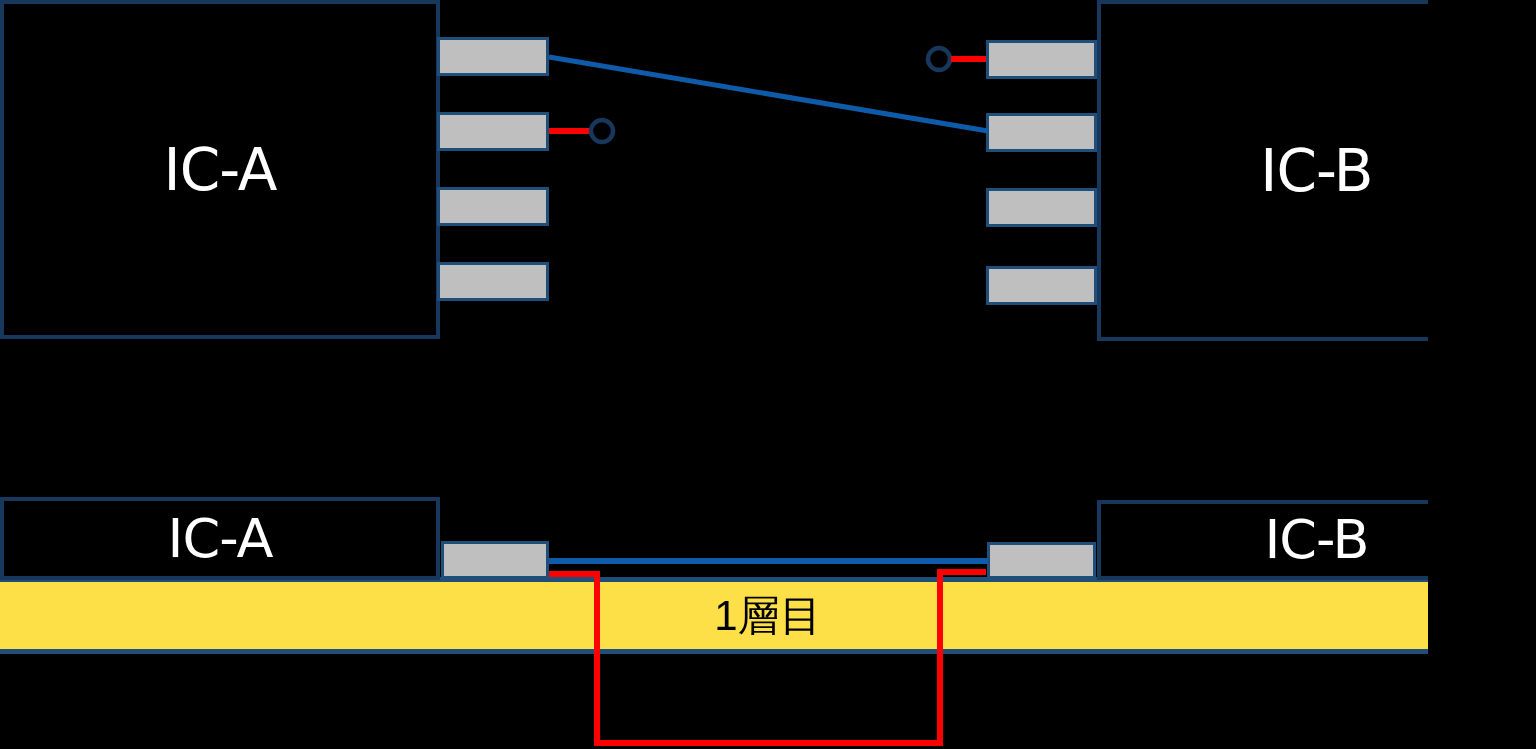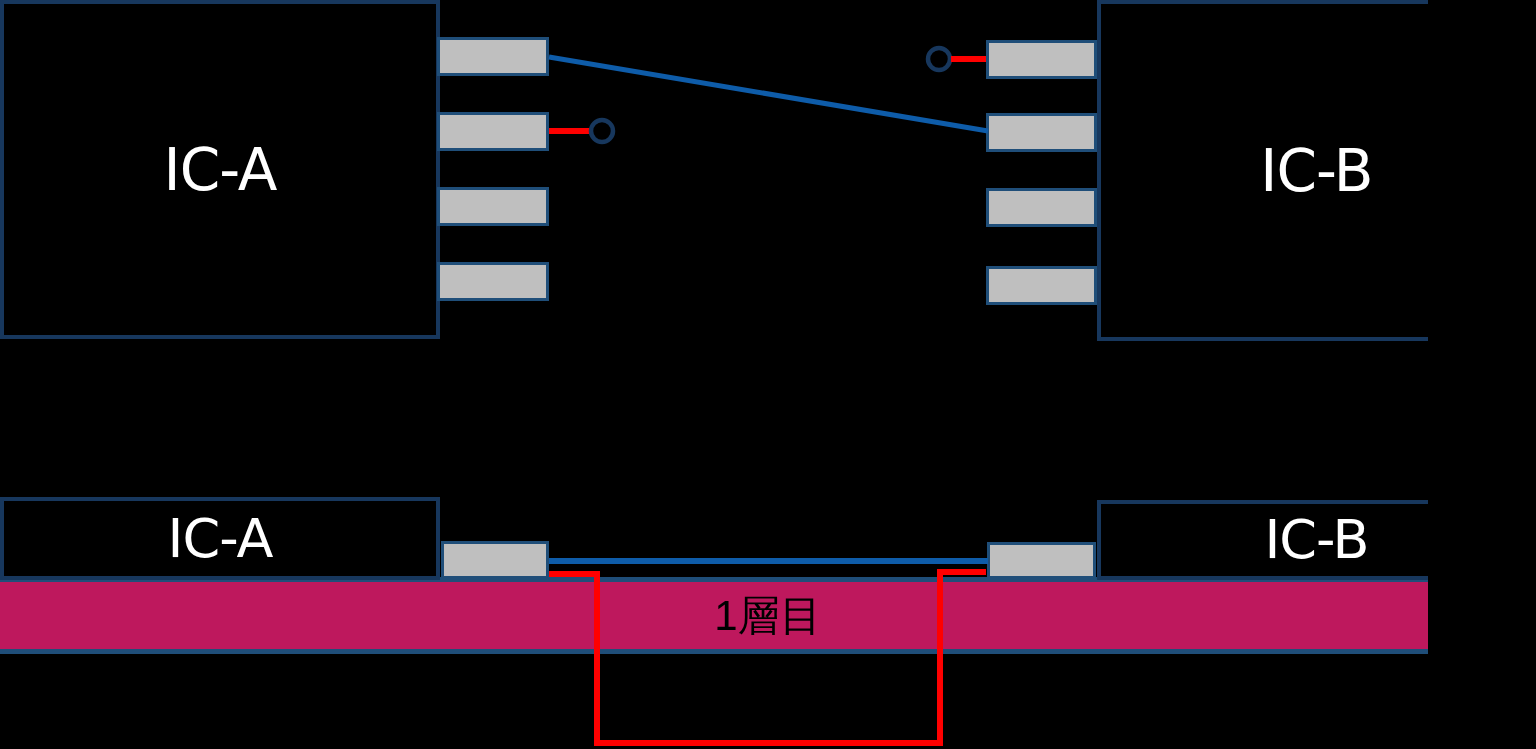--- a/index.html
+++ b/index.html
@@ -48,21 +48,21 @@
   #ic-b-pin-1{top:40px;}
   #ic-b-pin-2{top:113px;}
   #ic-b-pin-3{top:188px;}
   #ic-b-pin-4{top:266px;}
   #ic-a-pad{left:441px;top:541px;width:108px;height:38px;z-index:5;}
   #ic-b-pad{left:987px;top:542px;width:109px;height:37px;z-index:5;}
   
   .layer-band{
     position:absolute;
     left:0;width:1536px;
-    background:#be185d;
+    background:#fde047;
     box-sizing:border-box;
     z-index:1;
     display:flex;align-items:center;justify-content:center;
   }
   #layer-1-band{
     top:577px;height:77px;
     border-top:5px solid #1F4E79;
     border-bottom:5px solid #1F4E79;
   }
   #layer-2-band{

